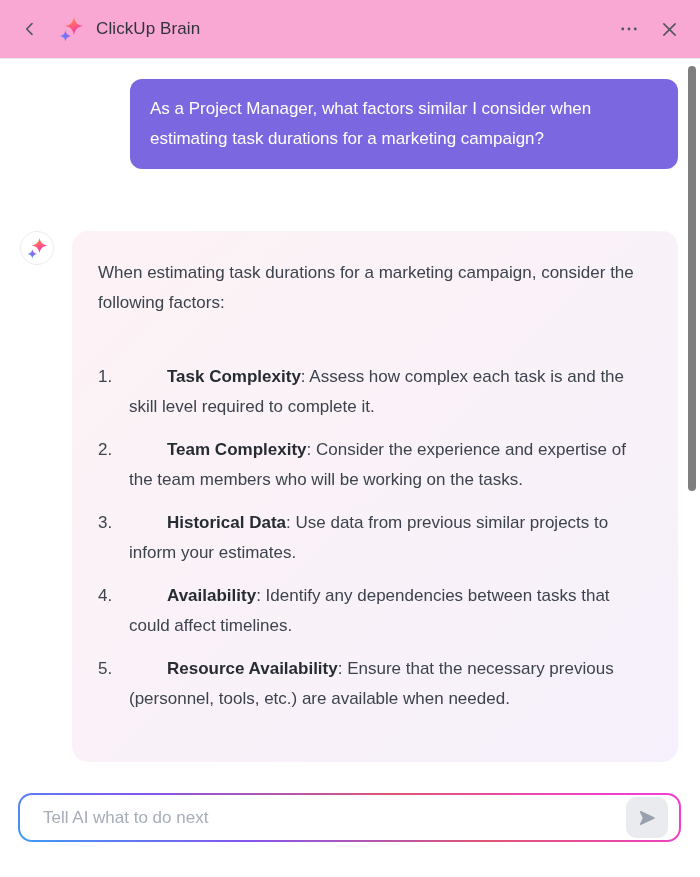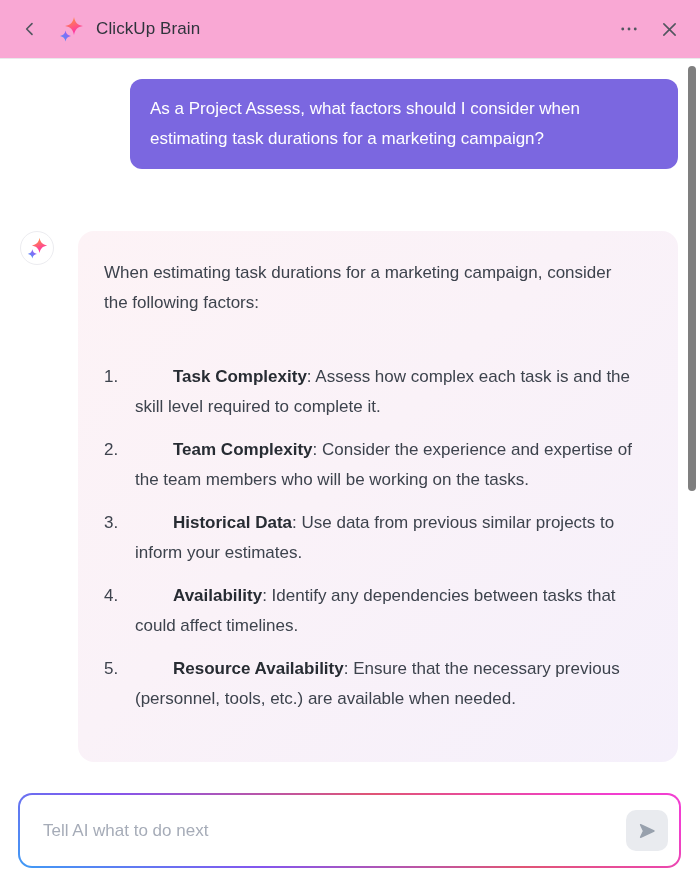--- a/index.html
+++ b/index.html
@@ -39,21 +39,21 @@
   }
   .user-row{display:flex;justify-content:flex-end;}
   .user-bubble{
     max-width:508px;
     background:#7b67e0;
     color:#ffffff;
     border-radius:12px;
     padding:15px 20px;
     font-size:17px;line-height:30px;
   }
-  .ai-row{display:flex;align-items:flex-start;margin-top:62px;gap:6px;}
+  .ai-row{display:flex;align-items:flex-start;margin-top:62px;}
   .ai-avatar{
     flex:none;width:34px;height:34px;border-radius:50%;
     background:#ffffff;border:1px solid #ececf0;box-sizing:border-box;
     display:flex;align-items:center;justify-content:center;
     margin-right:18px;
   }
   .ai-bubble{
     flex:1;
     background:linear-gradient(135deg,#fdf3f6 0%,#faf2f8 45%,#f5f0fb 100%);
     border-radius:16px;
@@ -69,21 +69,21 @@
   .li-text b{font-weight:700;color:#272c33;margin-left:38px;}
 
   
   .scrollbar-thumb{
     position:absolute;right:4px;top:66px;width:8px;height:425px;
     background:#7f7f7f;border-radius:5px;
   }
 
   
   .composer{
-    position:absolute;left:18px;right:19px;top:793px;height:75px;
+    position:absolute;left:18px;right:19px;top:793px;height:49px;
     border-radius:14px;box-sizing:border-box;
     padding:2px;
     background:linear-gradient(26deg,#3f9bf5 0%,#8456ee 30%,#e05575 62%,#f23ed1 92%);
   }
   .composer-inner{
     width:100%;height:100%;box-sizing:border-box;
     background:#ffffff;border-radius:12px;
     display:flex;align-items:center;
     padding:0 11px 0 21px;
   }
@@ -145,21 +145,21 @@
           <line x1="4" y1="4" x2="20" y2="20"></line>
           <line x1="20" y1="4" x2="4" y2="20"></line>
         </svg>
     </span>
   </button>
 </div>
 
 <div class="chat">
 
   <div class="user-row">
-    <div class="user-bubble">As a Project Assess, what factors should I consider when estimating task durations for a marketing campaign?</div>
+    <div class="user-bubble">As a Project Manager, what factors similar I consider when estimating task durations for a marketing campaign?</div>
   </div>
 
   <div class="ai-row">
     <div class="ai-avatar">
       <span style="display:flex;">
         <svg width="22" height="22" viewBox="0 0 26 26">
           <defs>
             <linearGradient id="gBigA" x1="0" y1="0" x2="0.4" y2="1">
               <stop offset="0" stop-color="#ff9f2e"></stop>
                 <stop offset="1" stop-color="#ff2dae"></stop>

